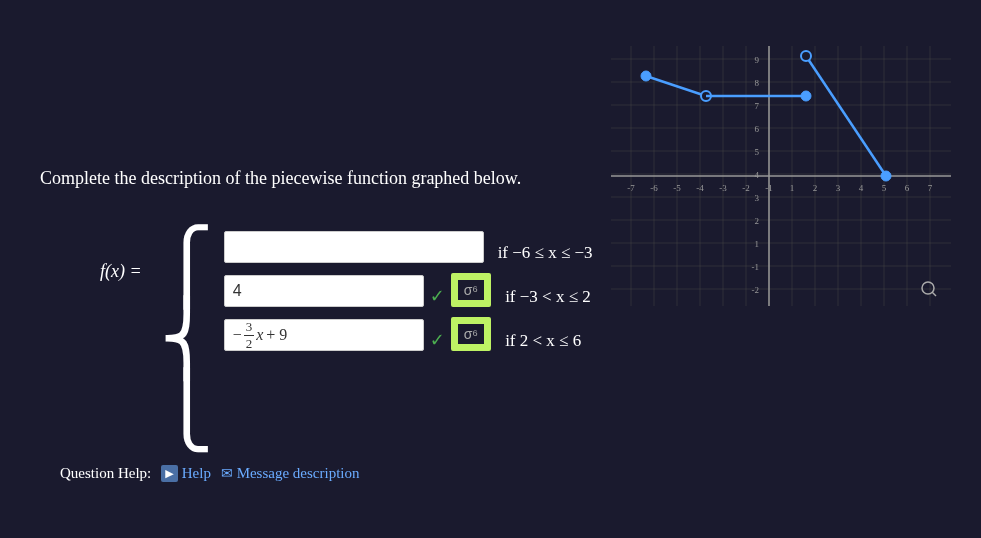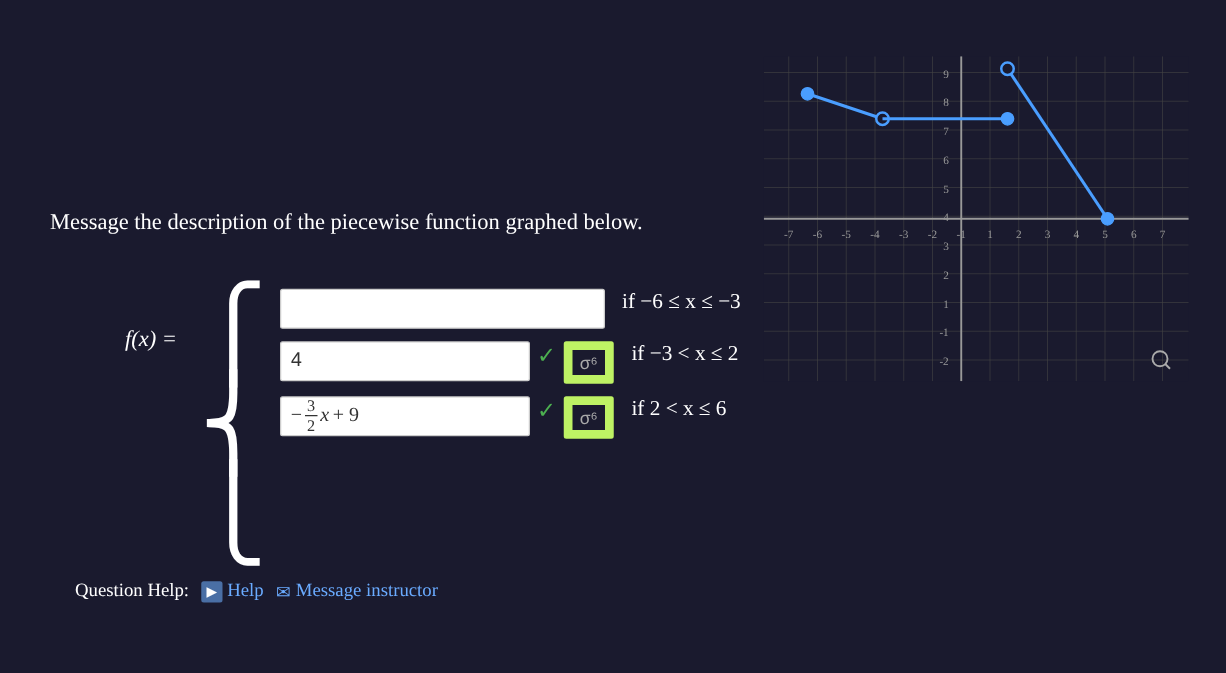--- a/index.html
+++ b/index.html
@@ -128,41 +128,41 @@
       padding: 2px 4px;
       border-radius: 2px;
     }
 
     .mail-icon {
       font-size: 14px;
     }
 
     .pw-row {
       display: flex;
-      align-items: flex-start;
+      align-items: flex-end;
       gap: 6px;
     }
 
     .sigma-btn {
       background: transparent;
       border: 7px solid #bef264;
       color: #aaa;
       font-size: 14px;
       padding: 2px 6px;
       cursor: pointer;
       border-radius: 2px;
     }
   </style>
 </head>
 <body>
 
 <div class="main-content">
 
   <div class="problem-row">
-    <div class="problem-text">Message the description of the piecewise function graphed below.</div>
+    <div class="problem-text">Complete the description of the piecewise function graphed below.</div>
 
     <div class="graph-container">
       <svg viewBox="0 0 340 260" xmlns="http://www.w3.org/2000/svg">
 
         <rect width="340" height="260" fill="#1a1a2e"></rect>
 
         <g stroke="#444" stroke-width="0.5">
           <line x1="20" y1="0" x2="20" y2="260"></line>
           <line x1="43" y1="0" x2="43" y2="260"></line>
           <line x1="66" y1="0" x2="66" y2="260"></line>
@@ -293,17 +293,17 @@
   </div>
 
   <div class="question-help" style="margin-top:18px; margin-left:20px;">
     <span>Question Help:</span>
     <span class="help-link">
       <span class="video-icon-box">▶</span>
       <span>Help</span>
     </span>
     <span class="help-link">
       <span class="mail-icon">✉</span>
-      <span>Message instructor</span>
+      <span>Message description</span>
     </span>
   </div>
 
 </div>
 
 </body></html>

